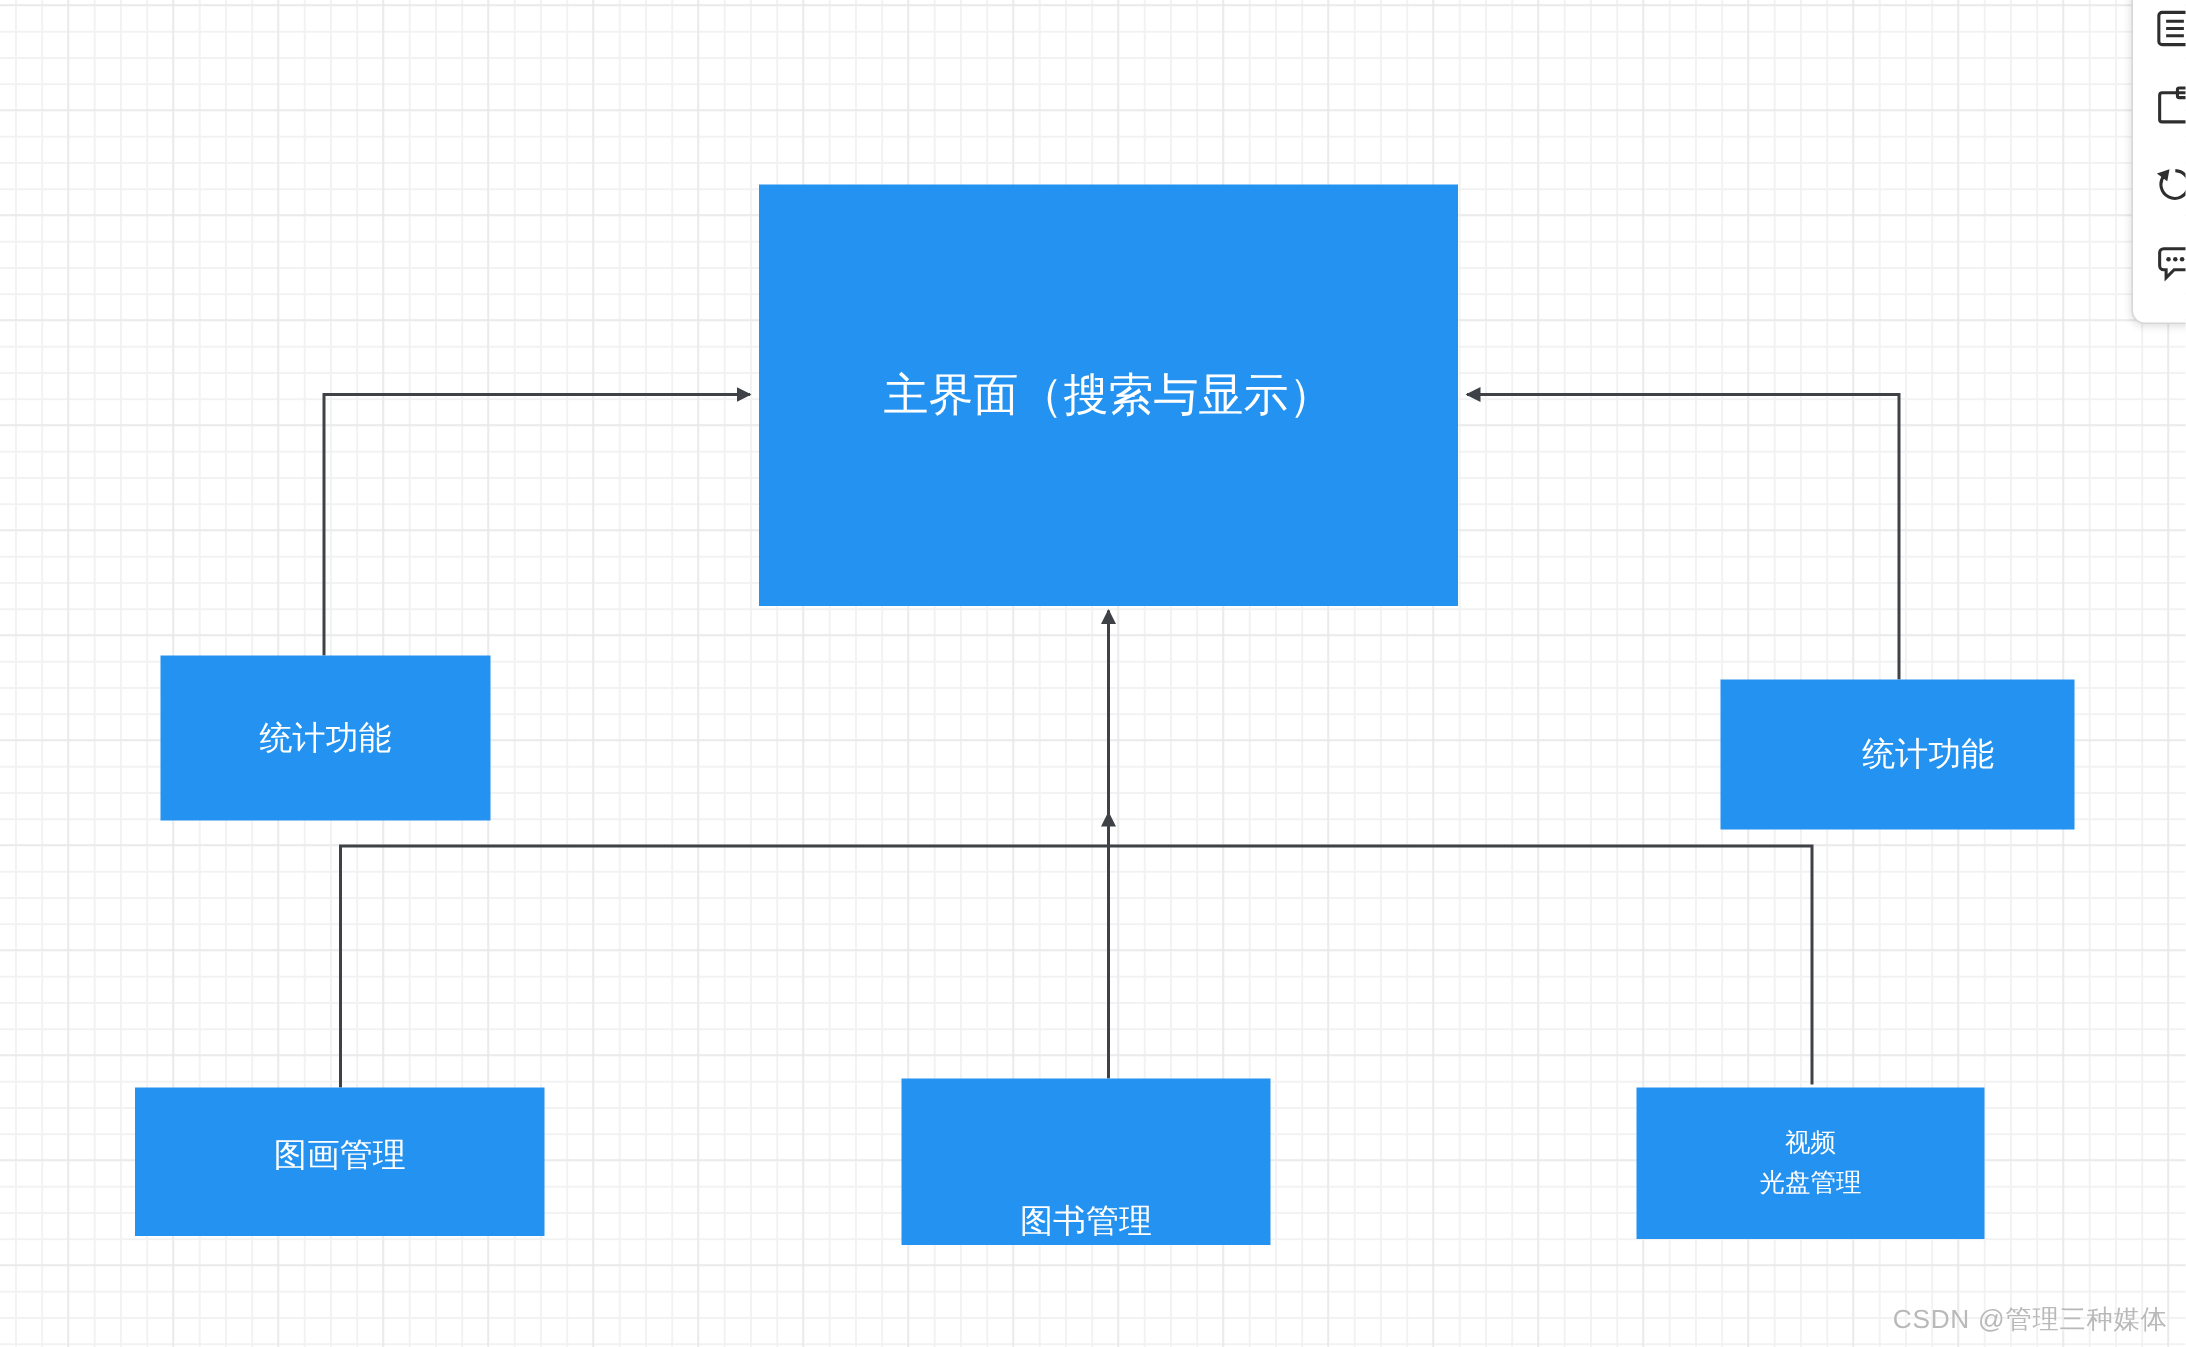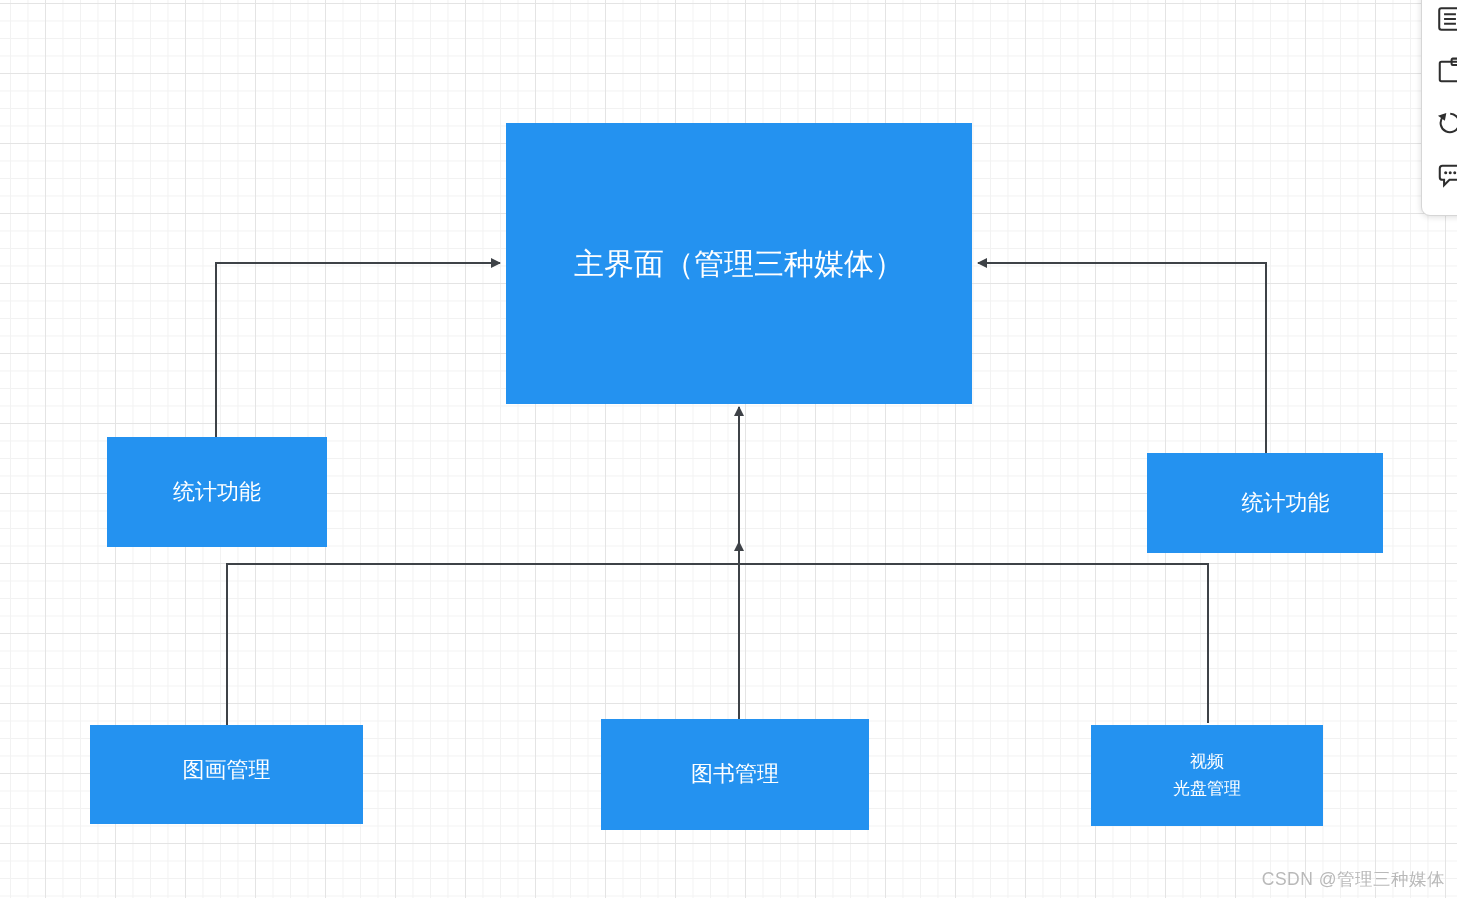--- a/index.html
+++ b/index.html
@@ -30,21 +30,21 @@
     text-align: center;
     z-index: 2;
     line-height: 1.4;
     cursor: default;
   }
   .node-main     { left: 506px;  top: 123px; width: 466px; height: 281px; font-size: 30px; }
   .node-search   { left: 107px;  top: 437px; width: 220px; height: 110px; font-size: 22px; }
   .node-stats    { left: 1147px; top: 453px; width: 236px; height: 100px; font-size: 22px; padding-left: 41px; }
   .node-pictures { left: 90px;   top: 725px; width: 273px; height: 99px;  font-size: 22px;
                    align-items: flex-start; padding-top: 30px; }
-  .node-books    { left: 601px;  top: 719px; width: 268px; height: 111px; font-size: 22px; }
+  .node-books    { left: 601px;  top: 719px; width: 246px; height: 111px; font-size: 22px; align-items: flex-end; }
   .node-video    { left: 1077px; top: 725px; width: 232px; height: 101px; font-size: 17px;
                    white-space: pre-line; line-height: 1.55; margin-left: 14px; }
 
   
   svg.edges {
     position: absolute;
     left: 0; top: 0;
     width: 1457px; height: 898px;
     z-index: 1;
   }
@@ -98,21 +98,21 @@
   <path d="M1266 453 V263 H978" marker-end="url(#ah)"></path>
 
   <path d="M739 719 V407" marker-end="url(#ah)"></path>
 
   <path d="M739 564 V542" marker-end="url(#ah)"></path>
 
   <path d="M227 725 V564 H1208 V723"></path>
 </svg>
 
 <div class="node node-main">
-  <span>主界面（管理三种媒体）</span>
+  <span>主界面（搜索与显示）</span>
 </div>
 
 <div class="node node-search">
   <span>统计功能</span>
 </div>
 
 <div class="node node-stats">
   <span>统计功能</span>
 </div>
 

